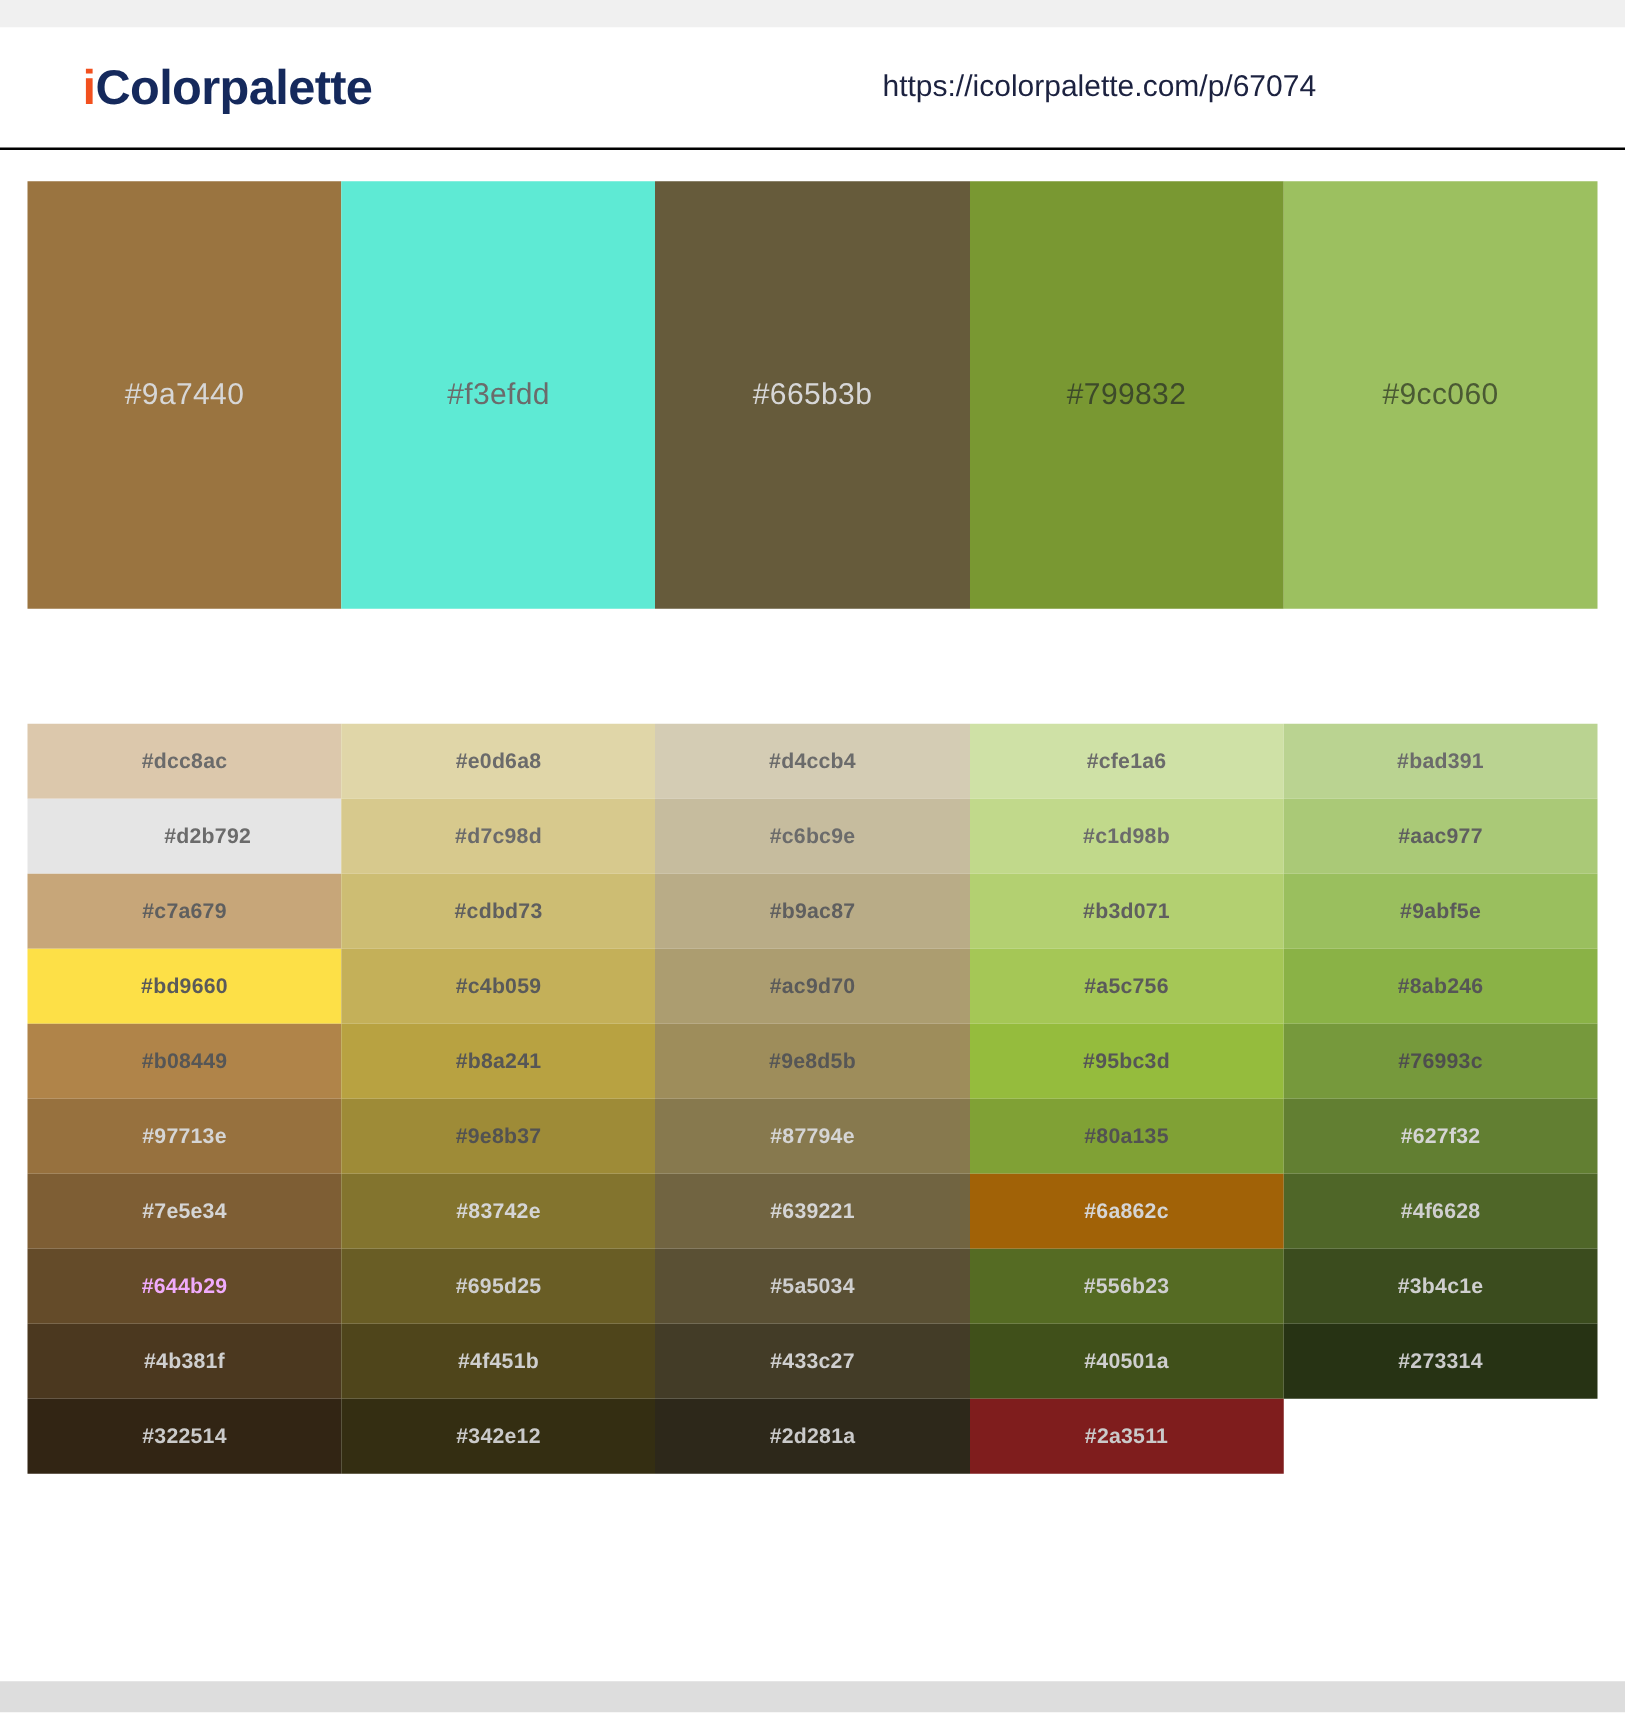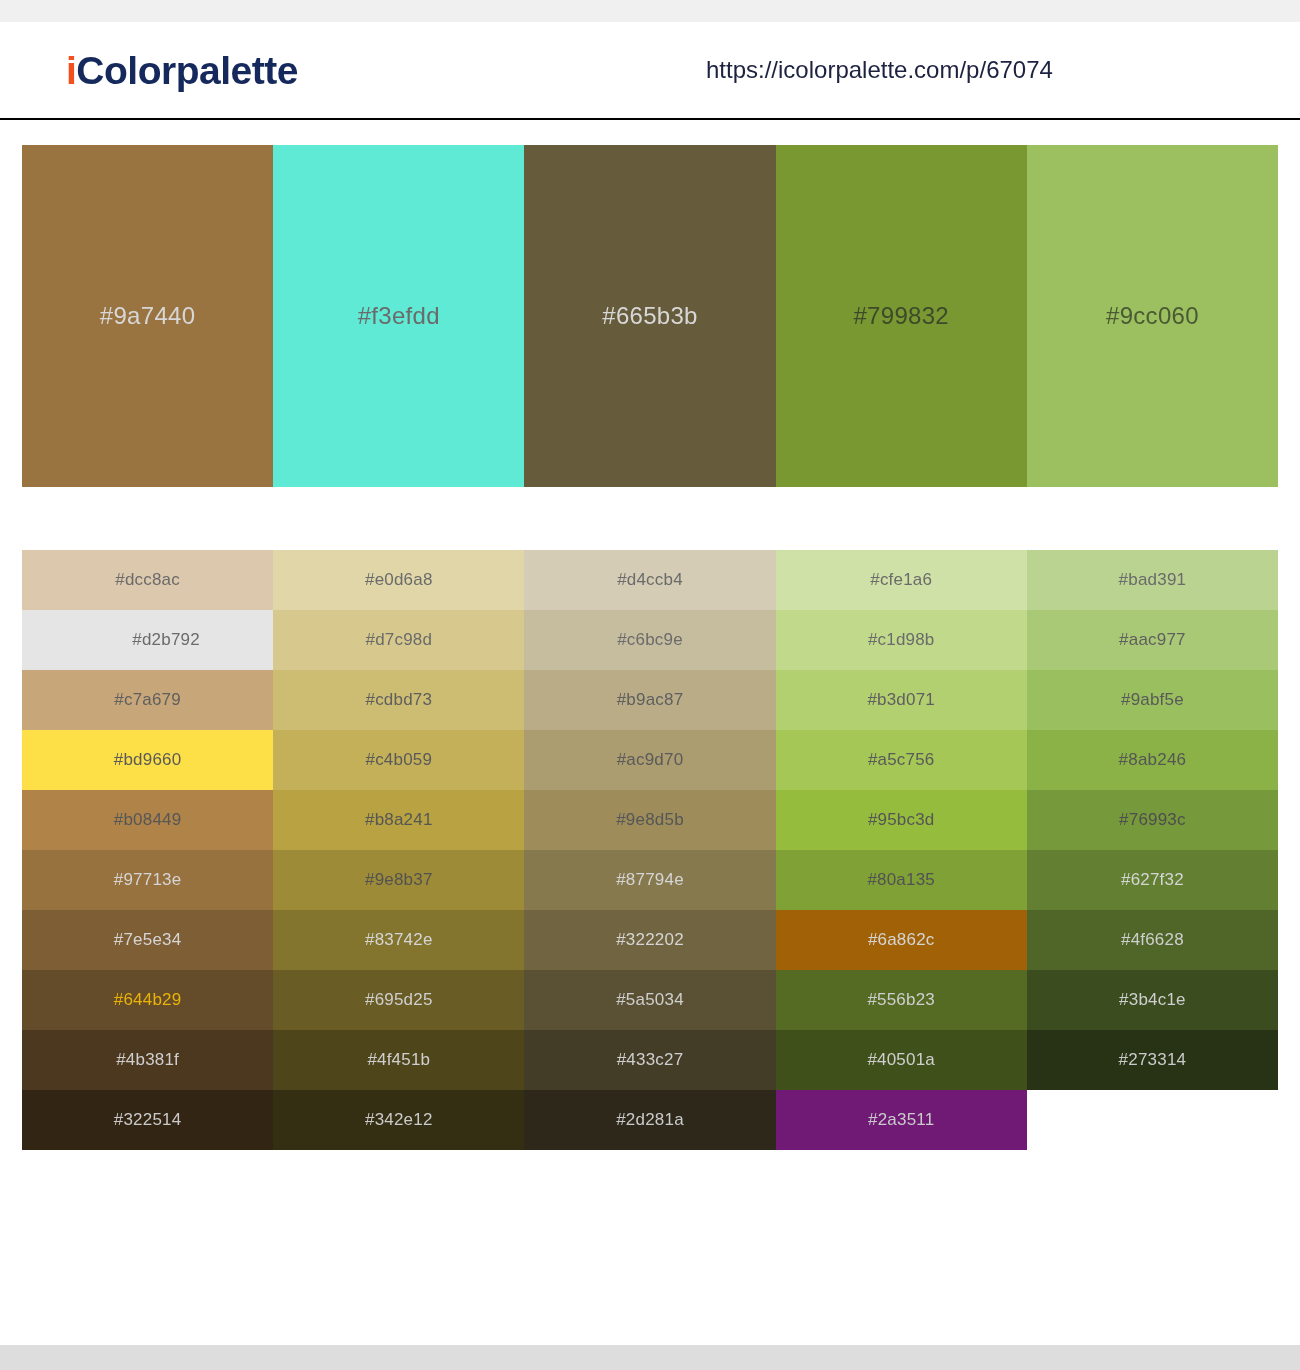--- a/index.html
+++ b/index.html
@@ -45,23 +45,24 @@
   .main-swatch {
     flex:1 1 0;
     display:flex; align-items:center; justify-content:center;
     font-size:24px;
     letter-spacing:0.3px;
   }
   .main-swatch .sw-label { display:block; }
 
   
   .shade-grid {
-    margin-top:63px;
+    margin-top:92px;
     width:1256px;
     display:flex;
+    font-weight:bold;
   }
   .shade-col { flex:1 1 0; display:flex; flex-direction:column; }
   .shade-cell {
     height:60px;
     display:flex; align-items:center; justify-content:center;
     font-size:17px;
     letter-spacing:0.2px;
   }
 
   .footer-bar {
@@ -105,21 +106,21 @@
 
   <div class="shade-grid" id="shade-grid">
       <div class="shade-col">
         <div class="shade-cell" style="background: rgb(220, 200, 172); color: rgb(107, 107, 107);">#dcc8ac</div>
         <div class="shade-cell" style="background: #e5e5e5; color: rgb(107, 107, 107); padding-left: 37px;">#d2b792</div>
         <div class="shade-cell" style="background: rgb(199, 166, 121); color: rgb(95, 95, 95);">#c7a679</div>
         <div class="shade-cell" style="background: #fde047; color: rgb(90, 90, 90);">#bd9660</div>
         <div class="shade-cell" style="background: rgb(176, 132, 73); color: rgb(86, 86, 86);">#b08449</div>
         <div class="shade-cell" style="background: rgb(151, 113, 62); color: rgb(213, 213, 213);">#97713e</div>
         <div class="shade-cell" style="background: rgb(126, 94, 52); color: rgb(213, 213, 213);">#7e5e34</div>
-        <div class="shade-cell" style="background: rgb(100, 75, 41); color: #eab308;">#644b29</div>
+        <div class="shade-cell" style="background: rgb(100, 75, 41); color: #f0abfc;">#644b29</div>
         <div class="shade-cell" style="background: rgb(75, 56, 31); color: rgb(207, 207, 207);">#4b381f</div>
         <div class="shade-cell" style="background: rgb(50, 37, 20); color: rgb(202, 202, 202);">#322514</div>
       </div>
       <div class="shade-col">
         <div class="shade-cell" style="background: rgb(224, 214, 168); color: rgb(107, 107, 107);">#e0d6a8</div>
         <div class="shade-cell" style="background: rgb(215, 201, 141); color: rgb(107, 107, 107);">#d7c98d</div>
         <div class="shade-cell" style="background: rgb(205, 189, 115); color: rgb(95, 95, 95);">#cdbd73</div>
         <div class="shade-cell" style="background: rgb(196, 176, 89); color: rgb(90, 90, 90);">#c4b059</div>
         <div class="shade-cell" style="background: rgb(184, 162, 65); color: rgb(86, 86, 86);">#b8a241</div>
         <div class="shade-cell" style="background: rgb(158, 139, 55); color: rgb(82, 82, 82);">#9e8b37</div>
@@ -128,36 +129,36 @@
         <div class="shade-cell" style="background: rgb(79, 69, 27); color: rgb(207, 207, 207);">#4f451b</div>
         <div class="shade-cell" style="background: rgb(52, 46, 18); color: rgb(202, 202, 202);">#342e12</div>
       </div>
       <div class="shade-col">
         <div class="shade-cell" style="background: rgb(212, 204, 180); color: rgb(107, 107, 107);">#d4ccb4</div>
         <div class="shade-cell" style="background: rgb(198, 188, 158); color: rgb(107, 107, 107);">#c6bc9e</div>
         <div class="shade-cell" style="background: rgb(185, 172, 135); color: rgb(95, 95, 95);">#b9ac87</div>
         <div class="shade-cell" style="background: rgb(172, 157, 112); color: rgb(90, 90, 90);">#ac9d70</div>
         <div class="shade-cell" style="background: rgb(158, 141, 91); color: rgb(86, 86, 86);">#9e8d5b</div>
         <div class="shade-cell" style="background: rgb(135, 121, 78); color: rgb(213, 213, 213);">#87794e</div>
-        <div class="shade-cell" style="background: rgb(113, 100, 65); color: rgb(213, 213, 213);">#322202</div>
+        <div class="shade-cell" style="background: rgb(113, 100, 65); color: rgb(213, 213, 213);">#639221</div>
         <div class="shade-cell" style="background: rgb(90, 80, 52); color: rgb(207, 207, 207);">#5a5034</div>
         <div class="shade-cell" style="background: rgb(67, 60, 39); color: rgb(207, 207, 207);">#433c27</div>
         <div class="shade-cell" style="background: rgb(45, 40, 26); color: rgb(202, 202, 202);">#2d281a</div>
       </div>
       <div class="shade-col">
         <div class="shade-cell" style="background: rgb(207, 225, 166); color: rgb(107, 107, 107);">#cfe1a6</div>
         <div class="shade-cell" style="background: rgb(193, 217, 139); color: rgb(107, 107, 107);">#c1d98b</div>
         <div class="shade-cell" style="background: rgb(179, 208, 113); color: rgb(95, 95, 95);">#b3d071</div>
         <div class="shade-cell" style="background: rgb(165, 199, 86); color: rgb(90, 90, 90);">#a5c756</div>
         <div class="shade-cell" style="background: rgb(149, 188, 61); color: rgb(86, 86, 86);">#95bc3d</div>
         <div class="shade-cell" style="background: rgb(128, 161, 53); color: rgb(82, 82, 82);">#80a135</div>
         <div class="shade-cell" style="background: #a16207; color: rgb(213, 213, 213);">#6a862c</div>
         <div class="shade-cell" style="background: rgb(85, 107, 35); color: rgb(207, 207, 207);">#556b23</div>
         <div class="shade-cell" style="background: rgb(64, 80, 26); color: rgb(207, 207, 207);">#40501a</div>
-        <div class="shade-cell" style="background: #701a75; color: rgb(202, 202, 202);">#2a3511</div>
+        <div class="shade-cell" style="background: #7f1d1d; color: rgb(202, 202, 202);">#2a3511</div>
       </div>
       <div class="shade-col">
         <div class="shade-cell" style="background: rgb(186, 211, 145); color: rgb(107, 107, 107);">#bad391</div>
         <div class="shade-cell" style="background: rgb(170, 201, 119); color: rgb(95, 95, 95);">#aac977</div>
         <div class="shade-cell" style="background: rgb(154, 191, 94); color: rgb(90, 90, 90);">#9abf5e</div>
         <div class="shade-cell" style="background: rgb(138, 178, 70); color: rgb(86, 86, 86);">#8ab246</div>
         <div class="shade-cell" style="background: rgb(118, 153, 60); color: rgb(78, 78, 78);">#76993c</div>
         <div class="shade-cell" style="background: rgb(98, 127, 50); color: rgb(213, 213, 213);">#627f32</div>
         <div class="shade-cell" style="background: rgb(79, 102, 40); color: rgb(207, 207, 207);">#4f6628</div>
         <div class="shade-cell" style="background: rgb(59, 76, 30); color: rgb(207, 207, 207);">#3b4c1e</div>

